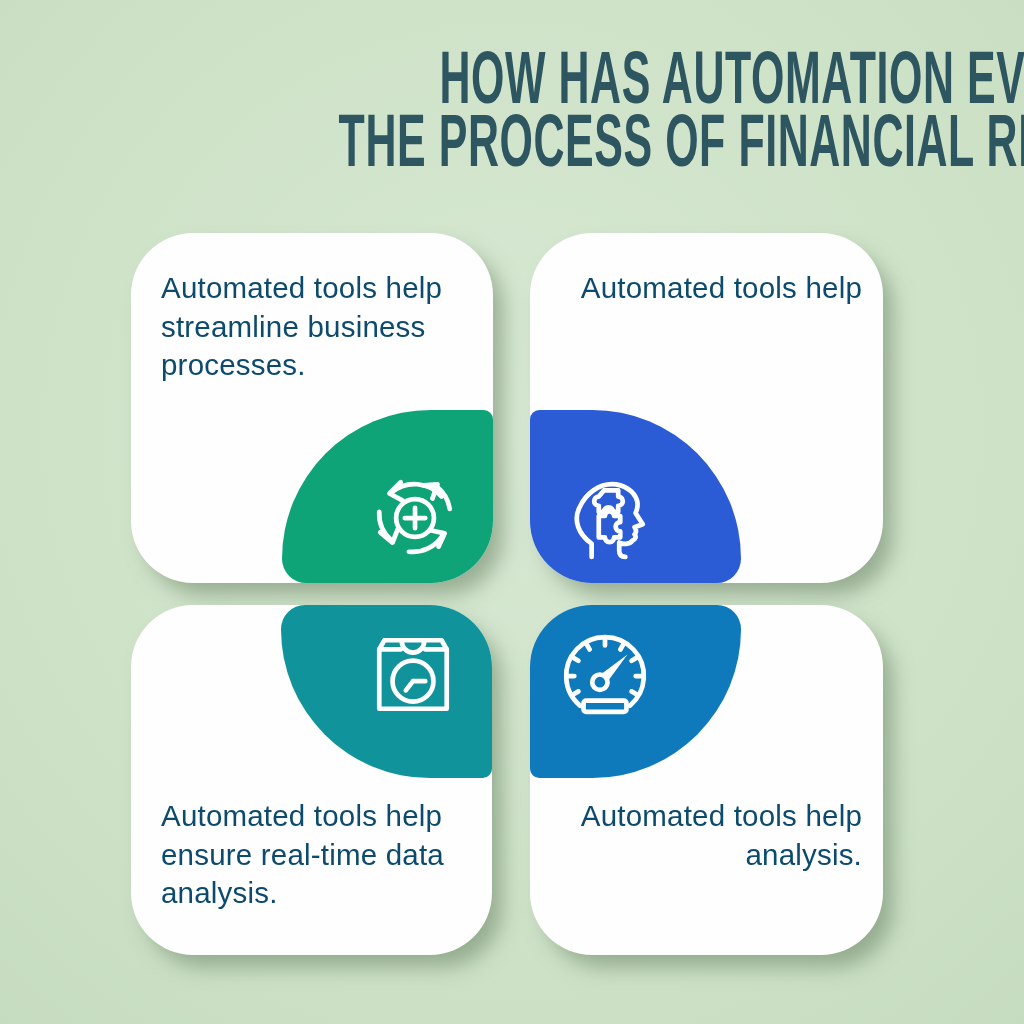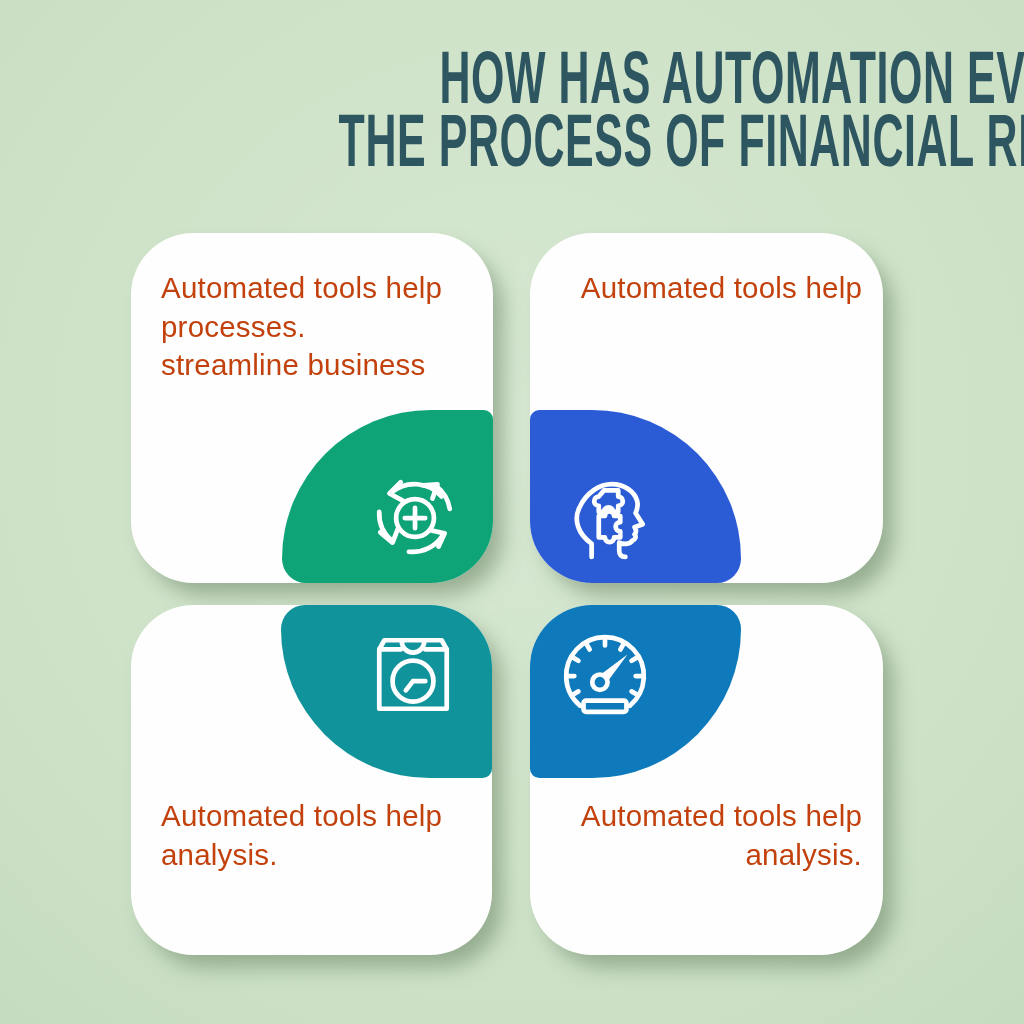--- a/index.html
+++ b/index.html
@@ -18,21 +18,21 @@
   .card{
     position:absolute;background:#fdfefd;border-radius:62px;overflow:hidden;
     box-shadow:12px 14px 20px -2px rgba(103,130,99,0.55);
   }
   #card1{left:131px;top:233px;width:362px;height:350px;}
   #card2{left:530px;top:233px;width:353px;height:350px;}
   #card3{left:131px;top:605px;width:361px;height:350px;}
   #card4{left:530px;top:605px;width:353px;height:350px;}
   .card-text{
     position:absolute;left:30px;right:38px;
-    font-size:29.5px;line-height:38.5px;color:#c2410c;letter-spacing:0.2px;
+    font-size:29.5px;line-height:38.5px;color:#0c4a6e;letter-spacing:0.2px;
   }
   .top-text{top:36px;}
   .bottom-text{top:192px;}
   .align-right{text-align:right;left:38px;right:21px;}
   .card-text span{display:block;}
   .blob{position:absolute;width:211px;height:173px;}
   .blob-br{right:0;bottom:0;border-radius:160px 10px 60px 26px;}
   .blob-bl{left:0;bottom:0;border-radius:10px 160px 26px 60px;}
   .blob-tr{right:0;top:0;border-radius:26px 60px 10px 160px;}
   .blob-tl{left:0;top:0;border-radius:60px 26px 160px 10px;}
@@ -54,22 +54,22 @@
   <div class="title-wrap">
     <div class="title">
       <div>HOW HAS AUTOMATION EVOLVED</div>
       <div>THE PROCESS OF FINANCIAL REPORTING?</div>
     </div>
   </div>
 
   <div class="card" id="card1">
     <div class="card-text top-text">
       <span>Automated tools help</span>
+      <span>streamline business</span>
       <span>processes.</span>
-      <span>streamline business</span>
     </div>
     <div class="blob blob-br" style="background-color: rgb(15, 163, 120);">
       <svg class="icon icon-br" viewBox="0 0 90 90">
         <circle cx="46" cy="47" r="18.5"></circle>
         <path d="M46 37 V57 M36 47 H56"></path>
         <path d="M72 26 A35 35 0 0 0 23 22"></path>
         <path d="M32 12 L21 23 L34 30"></path>
         <path d="M11 41 A35 35 0 0 0 23 69"></path>
         <path d="M12 61 L24 71 L29 58"></path>
         <path d="M40 80 A35 35 0 0 0 73 64"></path>
@@ -98,20 +98,21 @@
       <svg class="icon icon-tr" viewBox="0 0 90 90">
         <path d="M17 12 H73 L78 21 V79 H12 V21 Z"></path>
         <path d="M12 21 H33 M57 21 H78"></path>
         <path d="M34 13 a11 11 0 0 0 22 0"></path>
         <circle cx="45" cy="52" r="20"></circle>
         <path d="M45 52 H57 M45 52 L38 61"></path>
       </svg>
     </div>
     <div class="card-text bottom-text">
       <span>Automated tools help</span>
+      <span>ensure real-time data</span>
       <span>analysis.</span>
     </div>
   </div>
 
   <div class="card" id="card4">
     <div class="blob blob-tl" style="background-color: rgb(14, 121, 187);">
       <svg class="icon icon-tl" viewBox="0 0 90 90">
         <path d="M20.6 76 A38 38 0 1 1 69.4 76"></path>
         <path d="M19 62 L13 65.5 M15 47 H8 M19 32 L13 28.5 M30 21 L26.5 15 M45 17 V10 M60 21 L63.5 15 M71 32 L77 28.5 M75 47 H82 M71 62 L77 65.5"></path>
         <polygon class="fill" points="67,26 35.5,49.5 44.5,56.5"></polygon>

